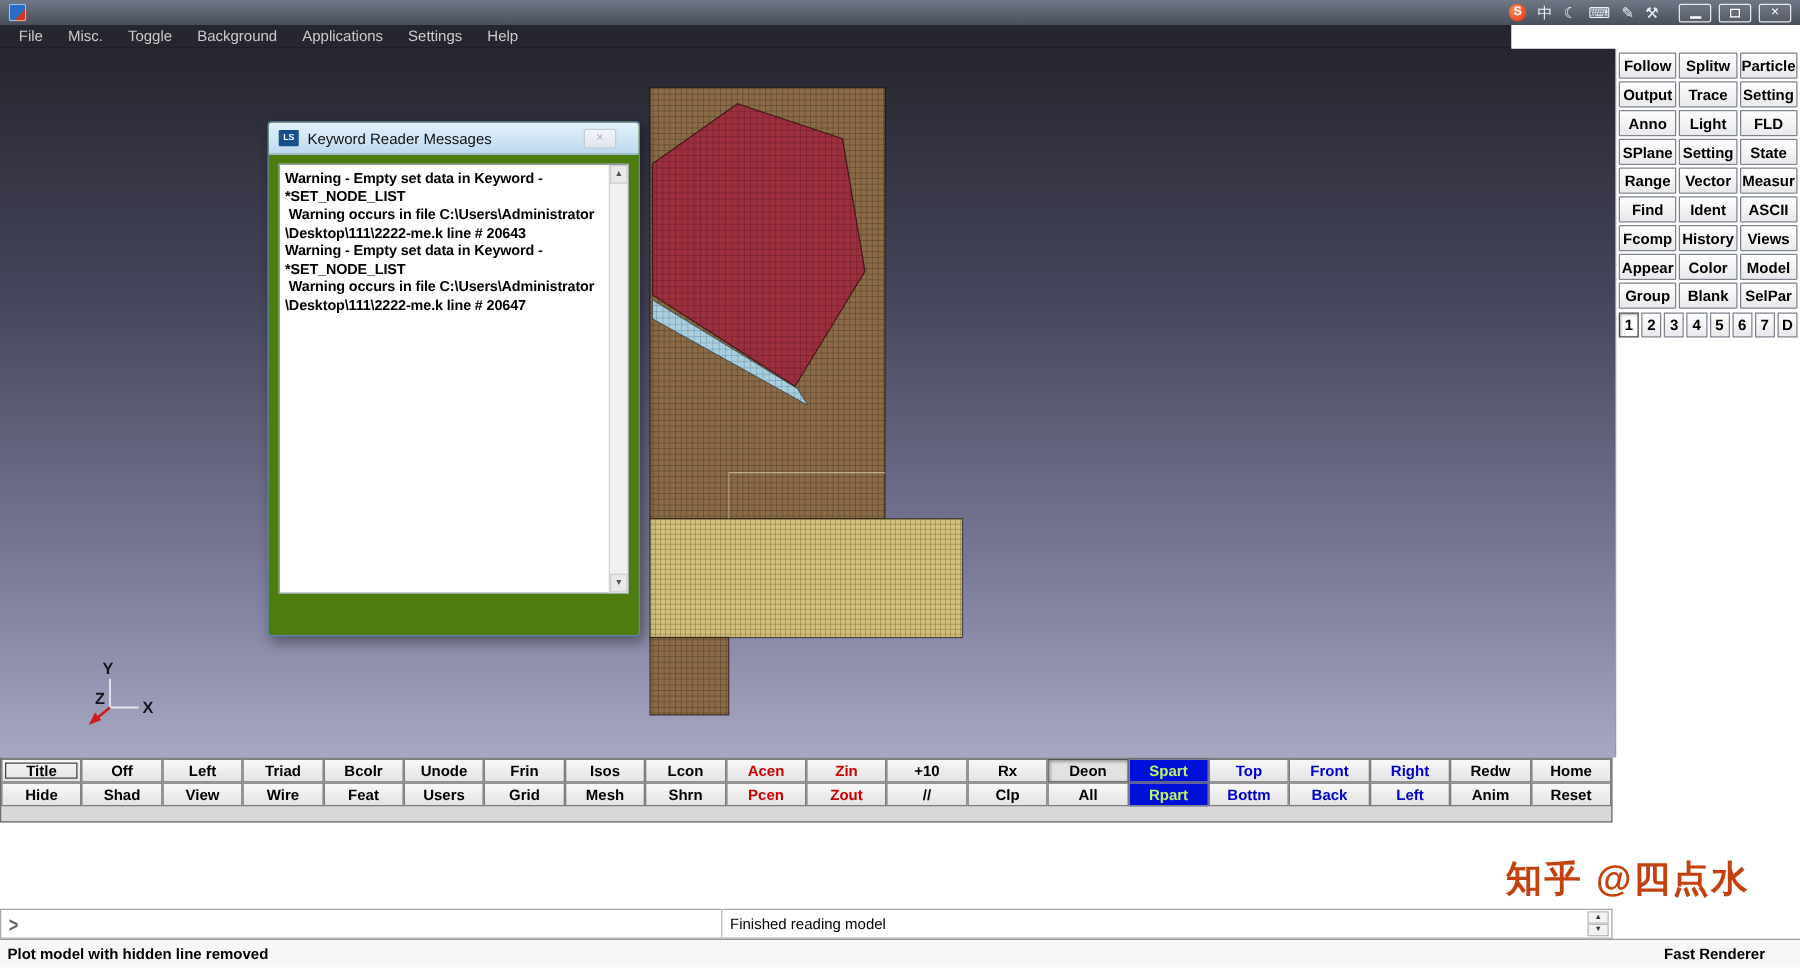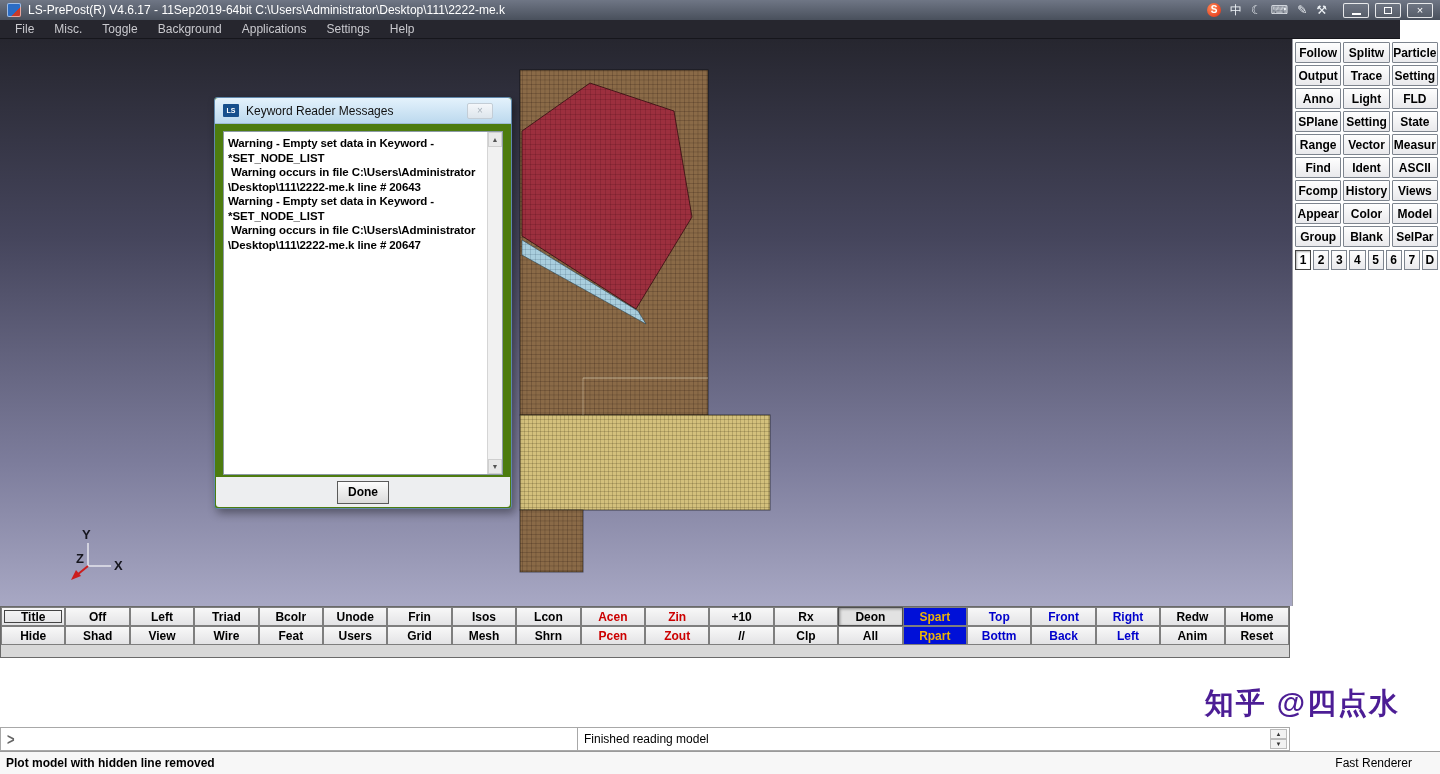--- a/index.html
+++ b/index.html
@@ -16,21 +16,21 @@
   .tray-icon{color:#eef2f6;font-size:12px;line-height:15px;text-align:center}
   .tray-icon.sogou{width:14px;height:14px;border-radius:50%;
     background:radial-gradient(circle at 35% 35%,#ff8a55,#e02c12);color:#fff;font-weight:bold;font-size:10px;line-height:14px}
   #win-controls{display:flex;gap:6px;margin-left:16px;margin-right:3px}
   .wc{width:26px;height:15px;border:1px solid rgba(255,255,255,.85);border-radius:2px;
     display:flex;align-items:center;justify-content:center;color:#fff;font-size:11px;line-height:1;background:rgba(255,255,255,.05)}
   .min-glyph{width:9px;height:2px;background:#fff;margin-top:7px}
   .max-glyph{width:8px;height:7px;border:1px solid #fff}
 
   
-  #menubar{position:absolute;top:20px;left:0;width:1400px;height:19px;background:#26262e;
+  #menubar{position:absolute;top:20px;left:0;width:1209px;height:19px;background:#26262e;
     display:flex;align-items:center;padding-left:5px;border-bottom:1px solid #16161c}
   .menu-item{color:#c9c9ce;font-size:12px;padding:0 10px;line-height:19px}
 
   
   #viewport{position:absolute;top:39px;left:0;width:1292px;height:567px;
     background:linear-gradient(180deg,#26262f 0%,#45455c 35%,#7d7d9c 75%,#a8a8c4 100%)}
   #viewport svg{display:block}
 
   
   #right-panel{position:absolute;top:39px;left:1292px;width:148px;height:567px;background:#fff;
@@ -45,44 +45,44 @@
   .pbtn.active{background:#fff;border:1px solid #444;box-shadow:inset 1px 1px 2px rgba(0,0,0,.3)}
 
   
   #bottom-toolbar{position:absolute;top:606px;left:0;width:1290px;height:52px;
     background:#d8d8d8;border:1px solid #6a6a6a}
   .brow{display:grid;grid-template-columns:repeat(20,1fr);height:19px}
   .bbtn{border:1px solid #7e7e7e;background:linear-gradient(#f8f8f8,#e3e3e5);
     font-size:12px;font-weight:bold;display:flex;align-items:center;justify-content:center;color:#000;overflow:hidden}
   .s-red{color:var(--red-text,#c00)}
   .s-blue{color:var(--blue-text,#00c)}
-  .s-blue-bg{background:var(--accent-blue,#0010d8);color:#eab308}
+  .s-blue-bg{background:var(--accent-blue,#0010d8);color:#bef264}
   .s-pressed{background:#e2e2e2;box-shadow:inset 1px 1px 3px rgba(0,0,0,.4);border-color:#505050}
   .s-outlined{outline:1px solid #444;outline-offset:-4px}
 
   
   #watermark{position:absolute;top:684px;right:40px;font-size:29px;font-weight:bold;
-    color:#4c1d95;letter-spacing:2px}
+    color:#c2410c;letter-spacing:2px}
 
   
   #command-bar{position:absolute;top:727px;left:0;width:1290px;height:24px;display:flex}
   #command-input{width:578px;border:1px solid #a8a8a8;background:#fff;display:flex;align-items:center;padding:0 6px}
   #prompt-icon{font-size:13px;font-weight:bold;color:#666;transform:scaleY(1.3)}
   #message-box{flex:1;border:1px solid #a8a8a8;border-left:none;background:#fff;
     display:flex;align-items:center;padding:0 6px;position:relative}
   #message-text{font-size:12px;font-weight:normal;color:#000}
   #msg-spinner{position:absolute;right:2px;top:1px;bottom:1px;width:17px;display:flex;flex-direction:column}
   .sp{flex:1;border:1px solid #bbb;background:#f2f2f2;font-size:6px;display:flex;
     align-items:center;justify-content:center;color:#333}
 
   
   #status-bar{position:absolute;top:751px;left:0;width:1440px;height:23px;background:#f7f7f7;
     border-top:1px solid #9a9a9a;display:flex;align-items:center}
   #status-left{font-size:12px;font-weight:bold;padding-left:6px}
-  #status-right{position:absolute;right:28px;font-size:12px;font-weight:normal}
+  #status-right{position:absolute;right:28px;font-size:12px;font-weight:bold}
 
   
   #dialog{position:absolute;left:214px;top:97px;width:298px;height:412px;background:#4d7c0f;
     border:1px solid #5f87ab;border-radius:3px;box-shadow:3px 4px 10px rgba(0,0,0,.4);z-index:10}
   #dialog-titlebar{height:26px;background:linear-gradient(#e4f2fc,#bcd9ee);
     border-bottom:1px solid #9fbcd4;border-radius:3px 3px 0 0;display:flex;align-items:center;padding:0 8px}
   #dialog-icon{width:16px;height:13px;background:#174f8c;color:#fff;font-size:7px;font-weight:bold;
     display:flex;align-items:center;justify-content:center;border-radius:1px;flex:0 0 auto}
   #dialog-title{font-size:12px;margin-left:7px;color:#111;white-space:nowrap}
   #dialog-close{margin-left:auto;margin-right:10px;width:26px;height:16px;border:1px solid #c3cdd6;
@@ -98,21 +98,20 @@
   #dialog-footer{position:absolute;left:1px;right:1px;bottom:1px;height:30px;background:#edeef0;
     display:flex;align-items:center;justify-content:center;border-radius:0 0 3px 3px}
   #done-button{width:52px;height:23px;border:1px solid #5a5a5a;background:linear-gradient(#fcfcfc,#dbdbdb);
     font-size:12px;font-weight:bold;display:flex;align-items:center;justify-content:center}
 </style>
 </head>
 <body>
 
 <div id="titlebar">
   <div id="app-icon"></div>
-  <div id="window-title">LS-PrePost(R) V4.6.17 - 11Sep2019-64bit C:\Users\Administrator\Desktop\111\2222-me.k</div>
   <div id="tray-icons">
       <span class="tray-icon sogou">S</span>
       <span class="tray-icon">中</span>
       <span class="tray-icon">☾</span>
       <span class="tray-icon">⌨</span>
       <span class="tray-icon">✎</span>
       <span class="tray-icon">⚒</span>
     </div>
   <div id="win-controls">
     <div class="wc">
@@ -311,16 +310,13 @@
         <div class="dlg-line">Warning - Empty set data in Keyword -</div>
         <div class="dlg-line">*SET_NODE_LIST</div>
         <div class="dlg-line"> Warning occurs in file C:\Users\Administrator</div>
         <div class="dlg-line">\Desktop\111\2222-me.k line # 20647</div>
       </div>
     <div id="dialog-scrollbar">
       <div class="sb-arrow">▲</div>
       <div class="sb-arrow">▼</div>
     </div>
   </div>
-  <div id="dialog-footer">
-    <div id="done-button">Done</div>
-  </div>
 </div>
 
 </body></html>

